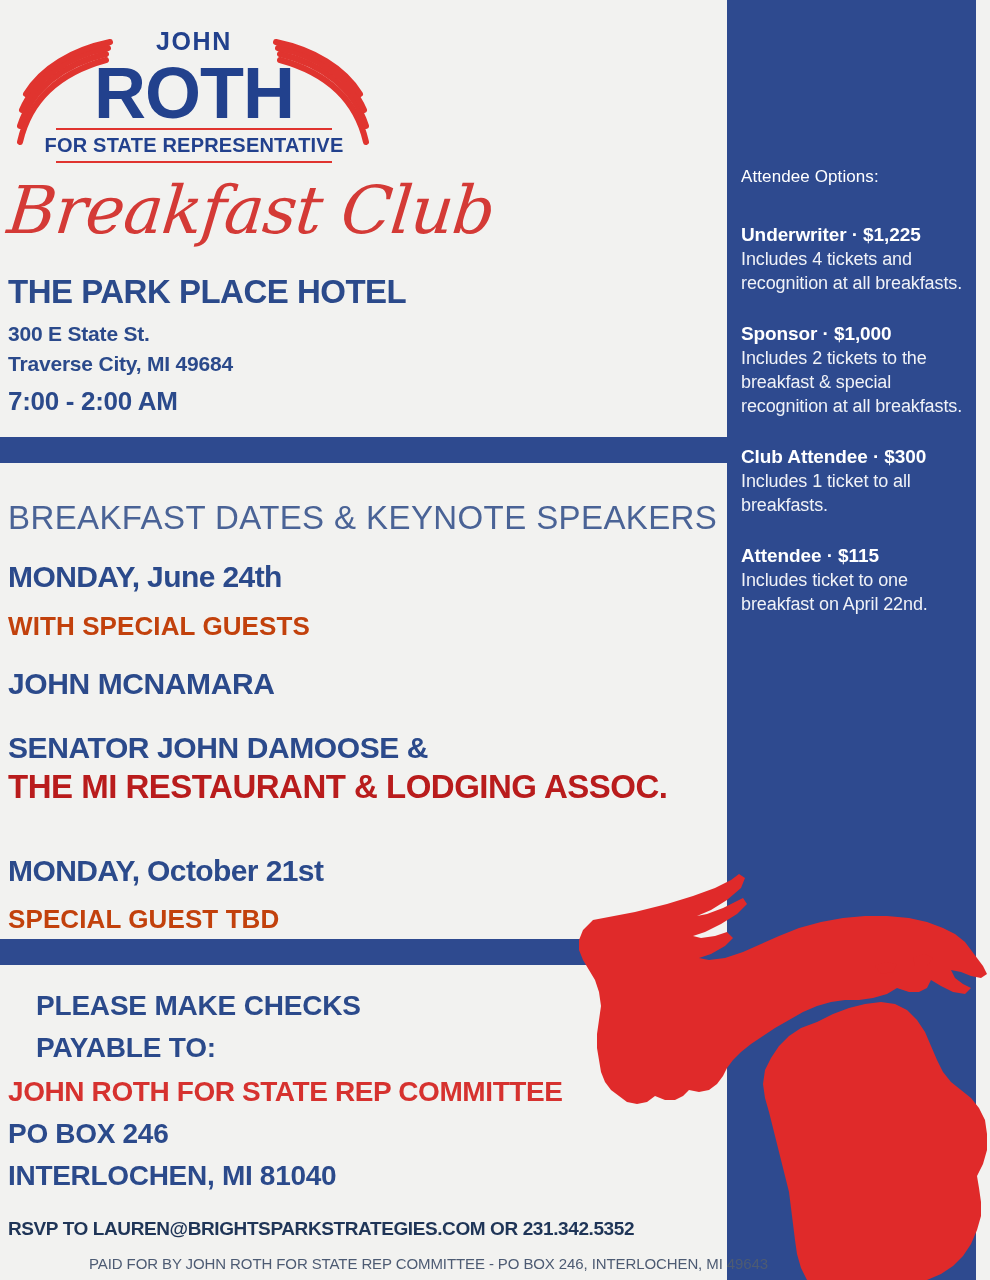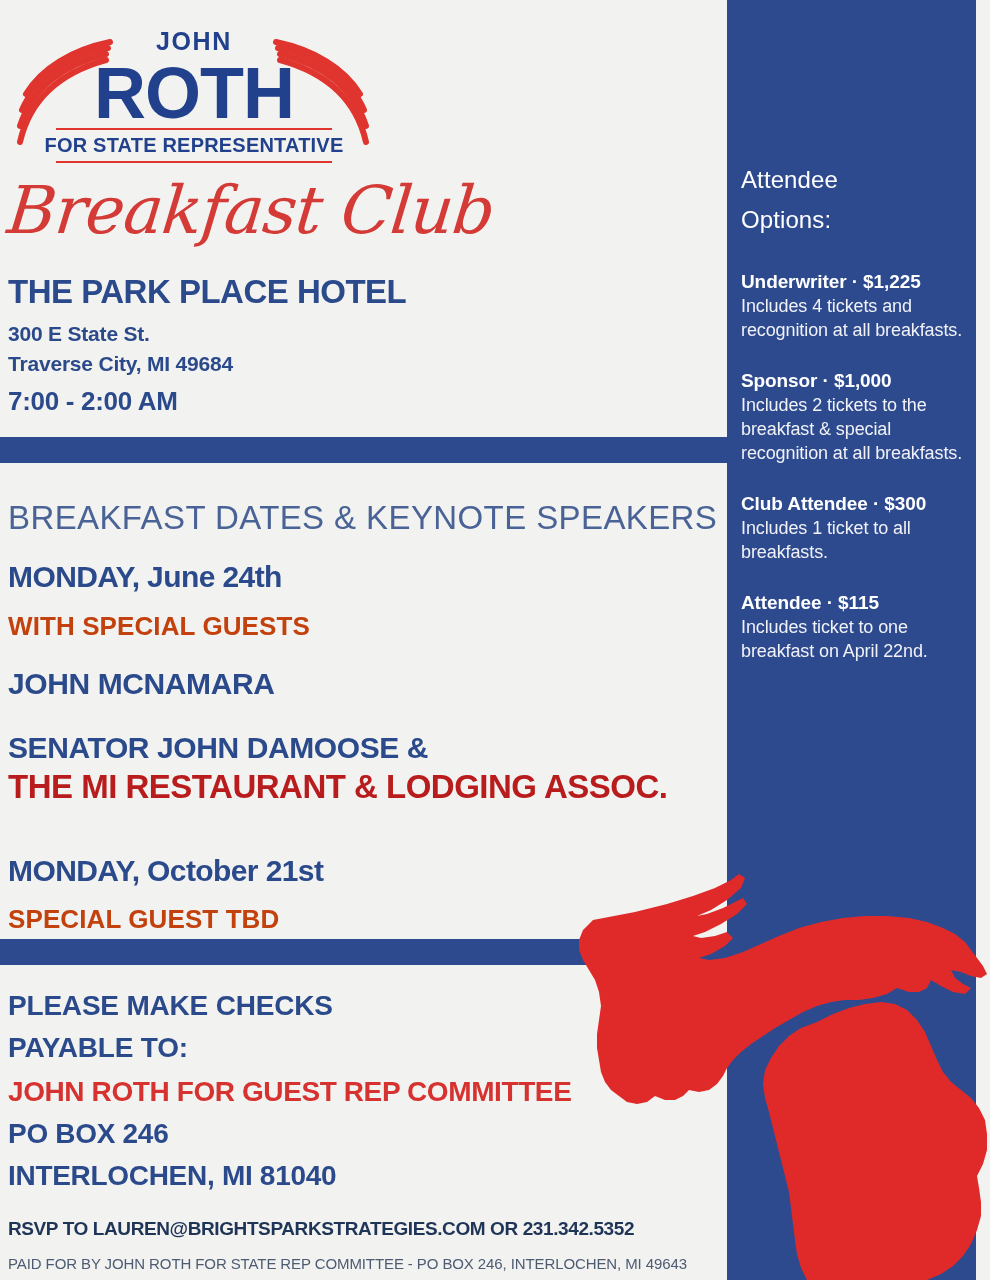--- a/index.html
+++ b/index.html
@@ -18,21 +18,21 @@
     background:#2e4a8f;
     z-index:2;
   }
   .panel-inner{
     position:absolute;left:0;top:0;width:249px;
     padding:160px 12px 0 14px;
     box-sizing:border-box;
     color:#ffffff;
   }
   .panel-title{
-    font-size:24px;line-height:40px;font-weight:400;
+    font-size:17px;line-height:33px;font-weight:400;
     letter-spacing:0.1px;color:#fff;margin:0 0 30px 0;
     max-width:150px;
   }
   .opt{margin-bottom:27px;}
   .opt-head{
     font-size:19px;line-height:24px;font-weight:600;color:#ffffff;
     letter-spacing:-0.1px;white-space:nowrap;
   }
   .opt-desc{
     font-size:18px;line-height:24px;font-weight:400;color:#f0f2f7;
@@ -107,39 +107,40 @@
     font-size:33px;font-weight:bold;color:#b91c1c;letter-spacing:-0.5px;
     line-height:1.15;margin-top:2px;
   }
   .block-gap{height:48px;}
 
   
   .checks{position:absolute;left:8px;top:985px;width:700px;}
   .checks-lead{
     font-size:28px;font-weight:bold;color:#2b4a8b;letter-spacing:-0.2px;
     line-height:1.5;
+    margin-left:28px;
   }
   .checks-red{
     font-size:28px;font-weight:bold;color:#d6322f;letter-spacing:-0.4px;
     line-height:1.5;margin-top:2px;
   }
   .checks-blue{
     font-size:28px;font-weight:bold;color:#2b4a8b;letter-spacing:-0.3px;
     line-height:1.5;
   }
 
   
   .footer{position:absolute;left:8px;top:1218px;width:760px;z-index:4;}
   .rsvp{
     font-size:19px;font-weight:bold;color:#1f3557;letter-spacing:-0.4px;
     line-height:1.2;white-space:nowrap;
   }
   .paid{
     font-size:15px;font-weight:400;color:#4d5b73;letter-spacing:-0.1px;
-    line-height:1.2;margin-top:14px;white-space:nowrap;
+    line-height:1.2;margin-top:14px;white-space:nowrap;text-align:right;
   }
 </style>
 </head>
 <body>
 
 <div class="page">
 
   <div class="blue-panel">
     <div class="panel-inner">
       <div class="panel-title">Attendee Options:</div>
@@ -279,21 +280,21 @@
 
     <div>
       <div class="date-line">MONDAY, October 21st</div>
       <div class="sub-line">SPECIAL GUEST TBD</div>
     </div>
   </div>
 
   <div class="checks">
     <div class="checks-lead">PLEASE MAKE CHECKS</div>
     <div class="checks-lead">PAYABLE TO:</div>
-    <div class="checks-red">JOHN ROTH FOR GUEST REP COMMITTEE</div>
+    <div class="checks-red">JOHN ROTH FOR STATE REP COMMITTEE</div>
     <div class="checks-blue">PO BOX 246</div>
     <div class="checks-blue">INTERLOCHEN, MI 81040</div>
   </div>
 
   <div class="footer">
     <div class="rsvp">RSVP TO LAUREN@BRIGHTSPARKSTRATEGIES.COM OR 231.342.5352</div>
     <div class="paid">PAID FOR BY JOHN ROTH FOR STATE REP COMMITTEE - PO BOX 246, INTERLOCHEN, MI 49643</div>
   </div>
 
 </div>

